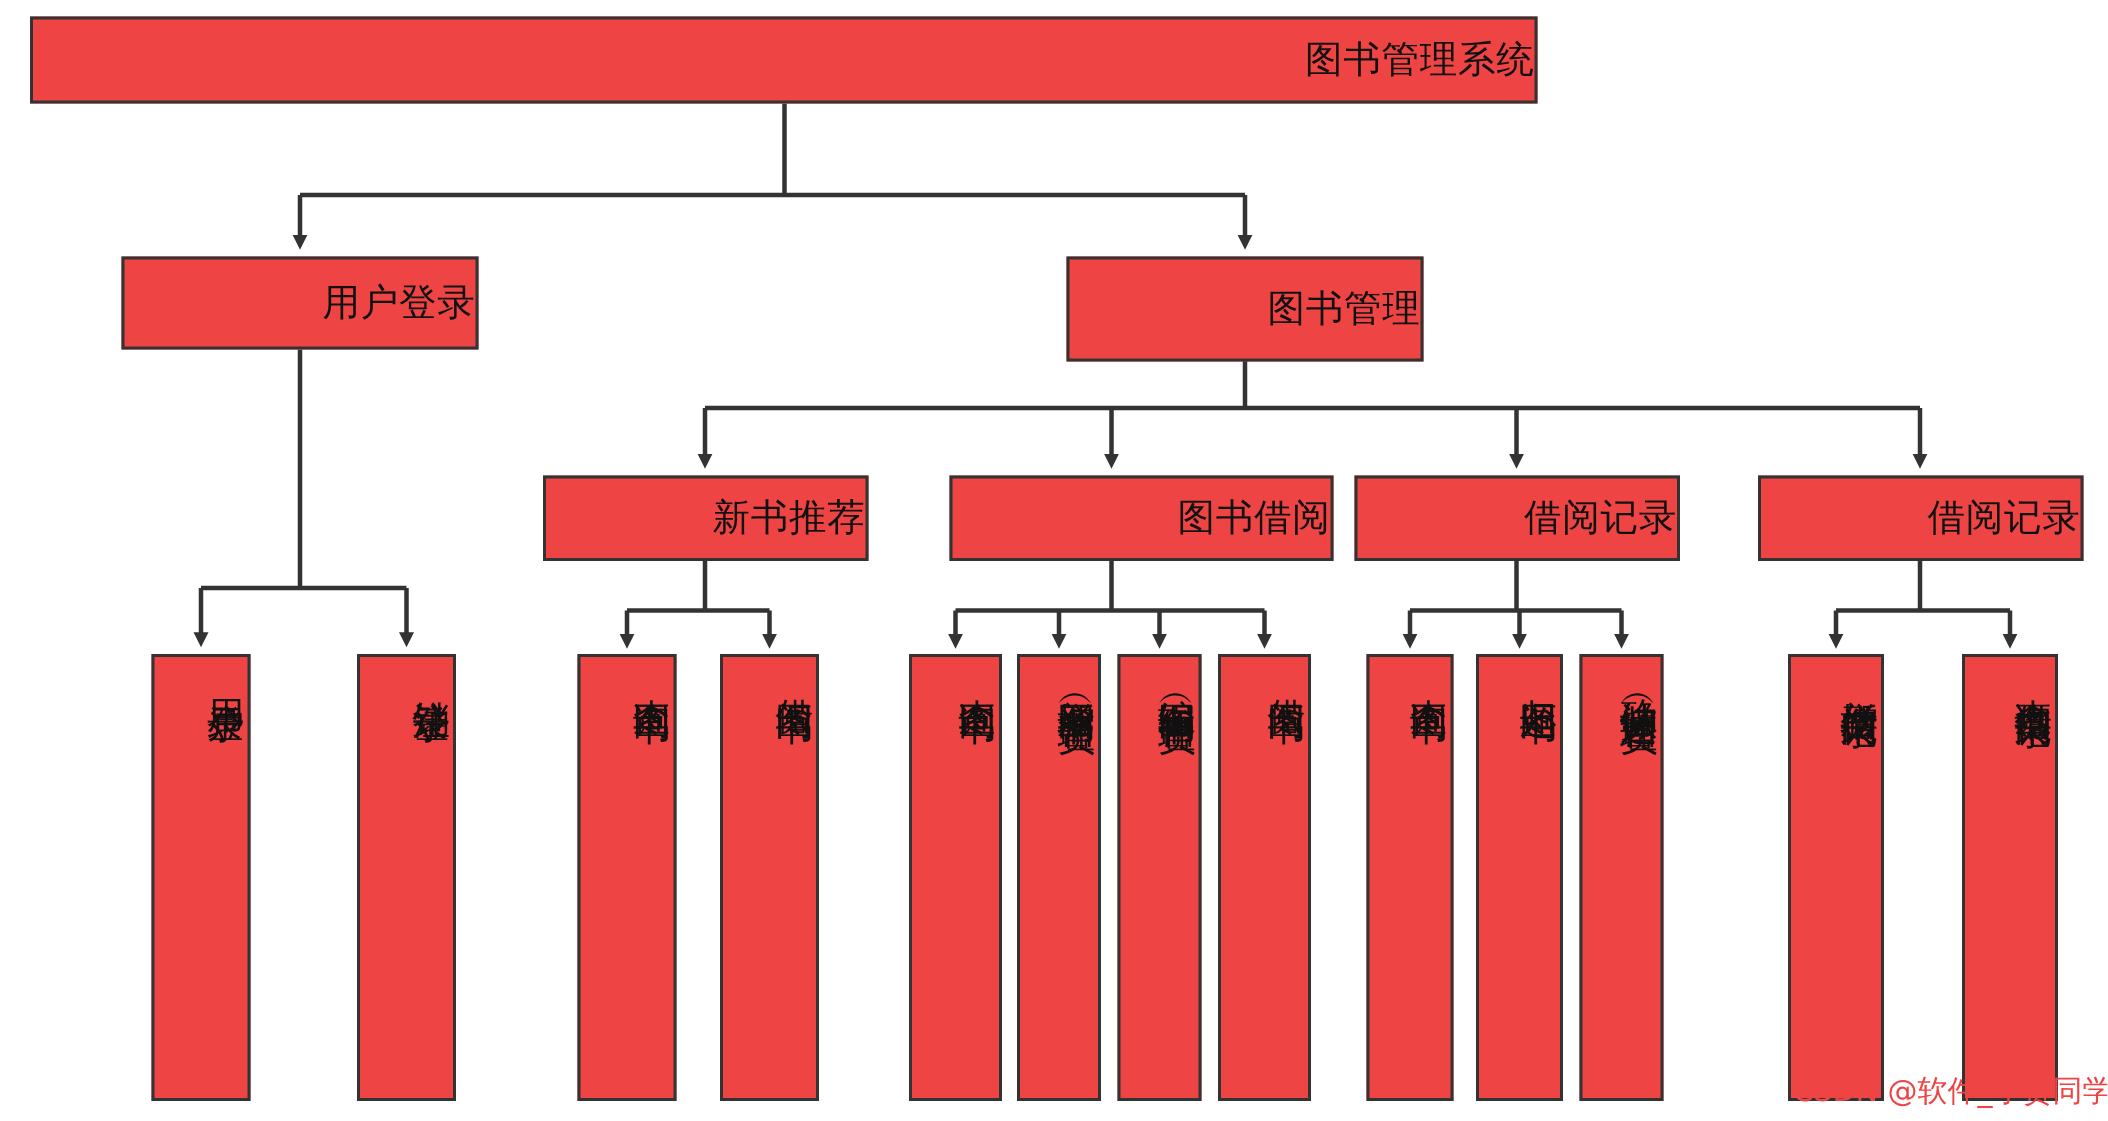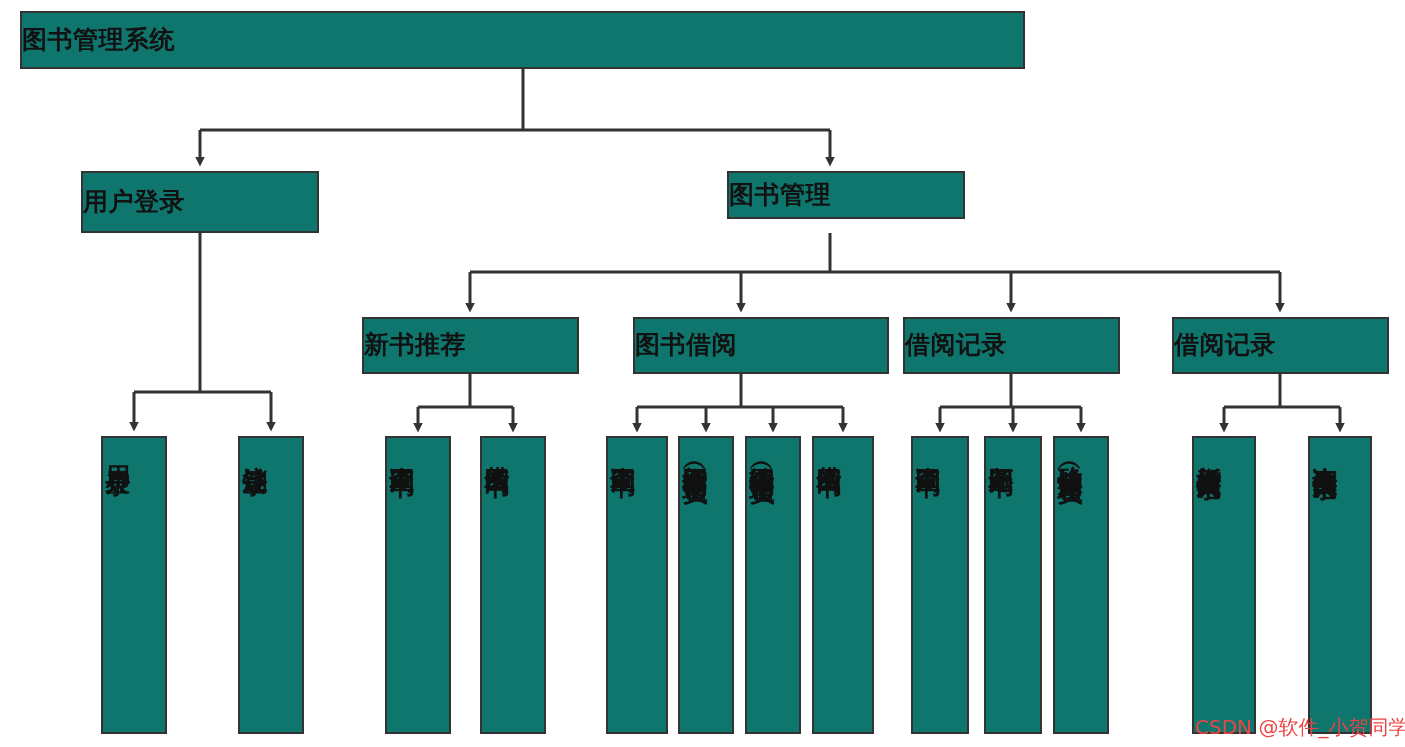--- a/index.html
+++ b/index.html
@@ -22,27 +22,26 @@
     left: 0;
     top: 0;
     width: 1405px;
     height: 747px;
     pointer-events: none;
   }
   .node {
     position: absolute;
     box-sizing: border-box;
     border: 2.5px solid #333333;
-    background: #0f766e;
+    background: #ef4444;
     display: flex;
     align-items: center;
-    justify-content: flex-start;
+    justify-content: flex-end;
     color: #111111;
     letter-spacing: 0.5px;
-    font-weight: bold;
   }
   .node .lbl {
     display: block;
     text-align: center;
     line-height: 1.22;
     white-space: nowrap;
   }
   
   .node.h .lbl {
     font-size: 25px;
@@ -127,21 +126,21 @@
     </g>
   </svg>
 
   <div class="node root h" style="left:20px; top:11px; width:1005px; height:58px;">
     <span class="lbl">图书管理系统</span>
   </div>
 
   <div class="node h" style="left:81px; top:171px; width:238px; height:62px;">
     <span class="lbl">用户登录</span>
   </div>
-  <div class="node h" style="left:727px; top:171px; width:238px; height:48px;">
+  <div class="node h" style="left:711px; top:171px; width:238px; height:70px;">
     <span class="lbl">图书管理</span>
   </div>
 
   <div class="node h" style="left:362px; top:317px; width:217px; height:57px;">
     <span class="lbl">新书推荐</span>
   </div>
   <div class="node h" style="left:633px; top:317px; width:256px; height:57px;">
     <span class="lbl">图书借阅</span>
   </div>
   <div class="node h" style="left:903px; top:317px; width:217px; height:57px;">

